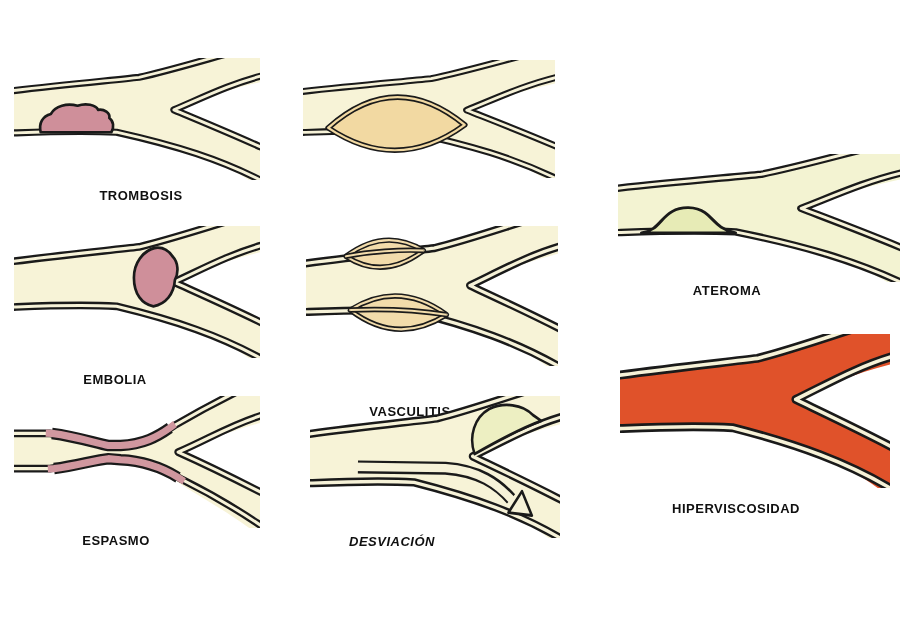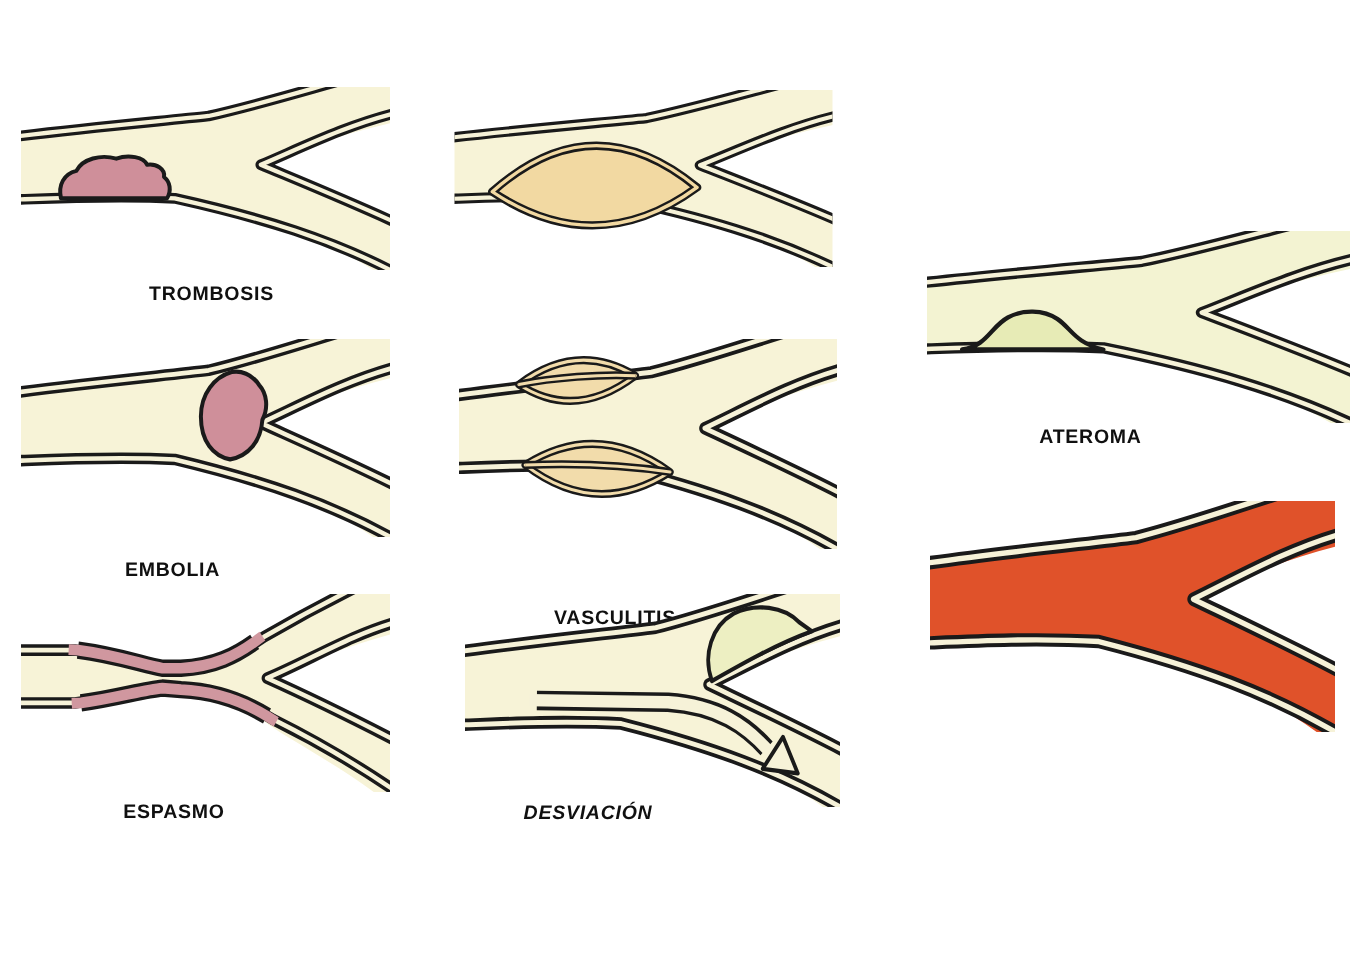--- a/index.html
+++ b/index.html
@@ -163,20 +163,21 @@
       <g>
         <path class="wk" d="M -8,33 C 40,27 95,22 122,19 C 158,11 198,-2 240,-13"></path>
         <path class="wk" d="M -8,74 C 20,73 60,71 100,73 C 158,86 202,100 244,122"></path>
         <path class="wk" d="M 244,17 C 212,25 184,39 156,51 C 182,62 216,76 246,90"></path>
         <path class="wg" d="M -8,33 C 40,27 95,22 122,19 C 158,11 198,-2 240,-13"></path>
         <path class="wg" d="M -8,74 C 20,73 60,71 100,73 C 158,86 202,100 244,122"></path>
         <path class="wg" d="M 244,17 C 212,25 184,39 156,51 C 182,62 216,76 246,90"></path>
       </g>
     </svg>
   </div>
+  <div class="cap" id="cap-hiperviscosidad">HIPERVISCOSIDAD</div>
 
   <div class="fig" id="fig-espasmo">
     <svg viewBox="0 0 240 120" preserveAspectRatio="none">
       <path class="lumen" d="M -8,36 L 35,36 C 60,39 76,44 90,46 L 104,46 C 126,45 142,37 158,27 C 182,14 206,0 236,-12 L 260,-12 L 260,20 C 224,27 190,40 160,51 C 184,61 216,75 240,86 L 260,95 L 260,128 L 238,126 C 202,100 168,86 148,70 C 138,62 120,58 104,58 L 90,57 C 76,57 60,61 35,64 L -8,64 Z"></path>
       <g>
         <path class="wk" d="M -8,34 L 35,34 C 60,37 78,43 92,45 L 104,45 C 128,44 144,35 158,26 C 182,13 208,0 240,-14"></path>
         <path class="wk" d="M -8,66 L 35,66 C 60,63 78,58 92,57 L 104,58 C 130,59 150,68 164,76 C 192,89 218,103 246,121"></path>
         <path class="wk" d="M 244,17 C 214,25 188,40 160,51 C 184,61 217,76 246,90"></path>
         <path class="wg" d="M -8,34 L 35,34 C 60,37 78,43 92,45 L 104,45 C 128,44 144,35 158,26 C 182,13 208,0 240,-14"></path>
         <path class="wg" d="M -8,66 L 35,66 C 60,63 78,58 92,57 L 104,58 C 130,59 150,68 164,76 C 192,89 218,103 246,121"></path>

